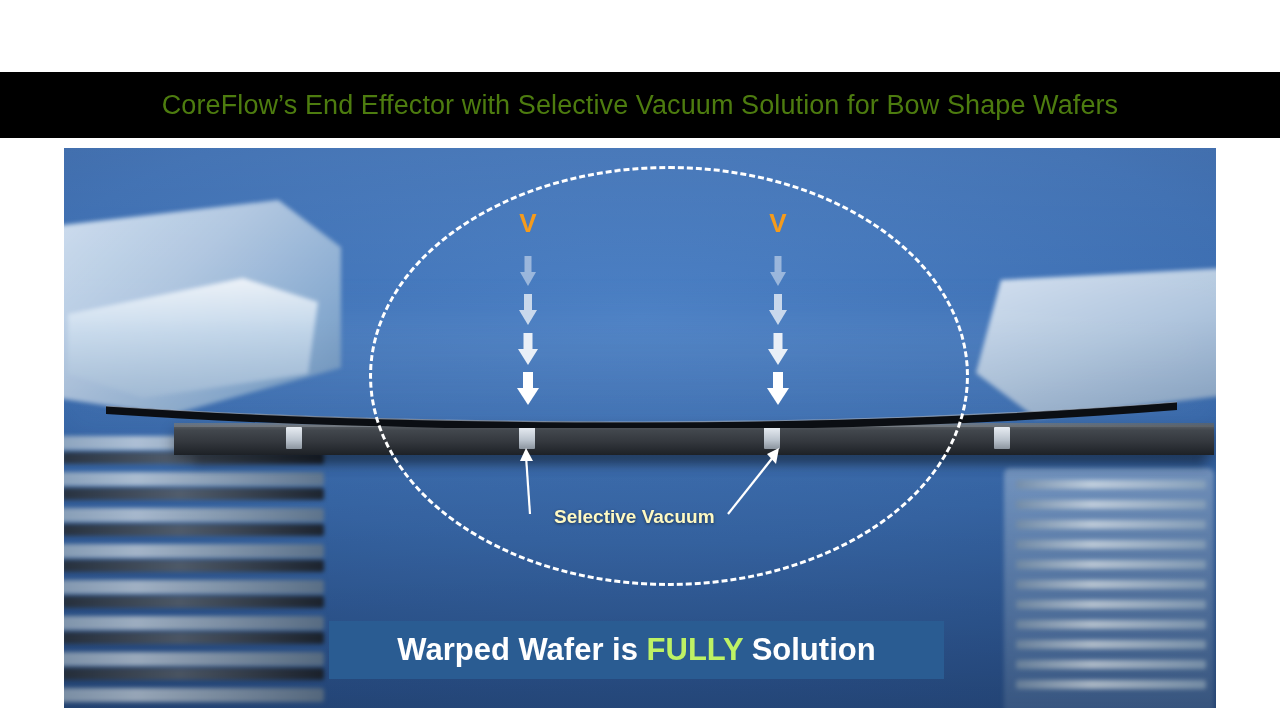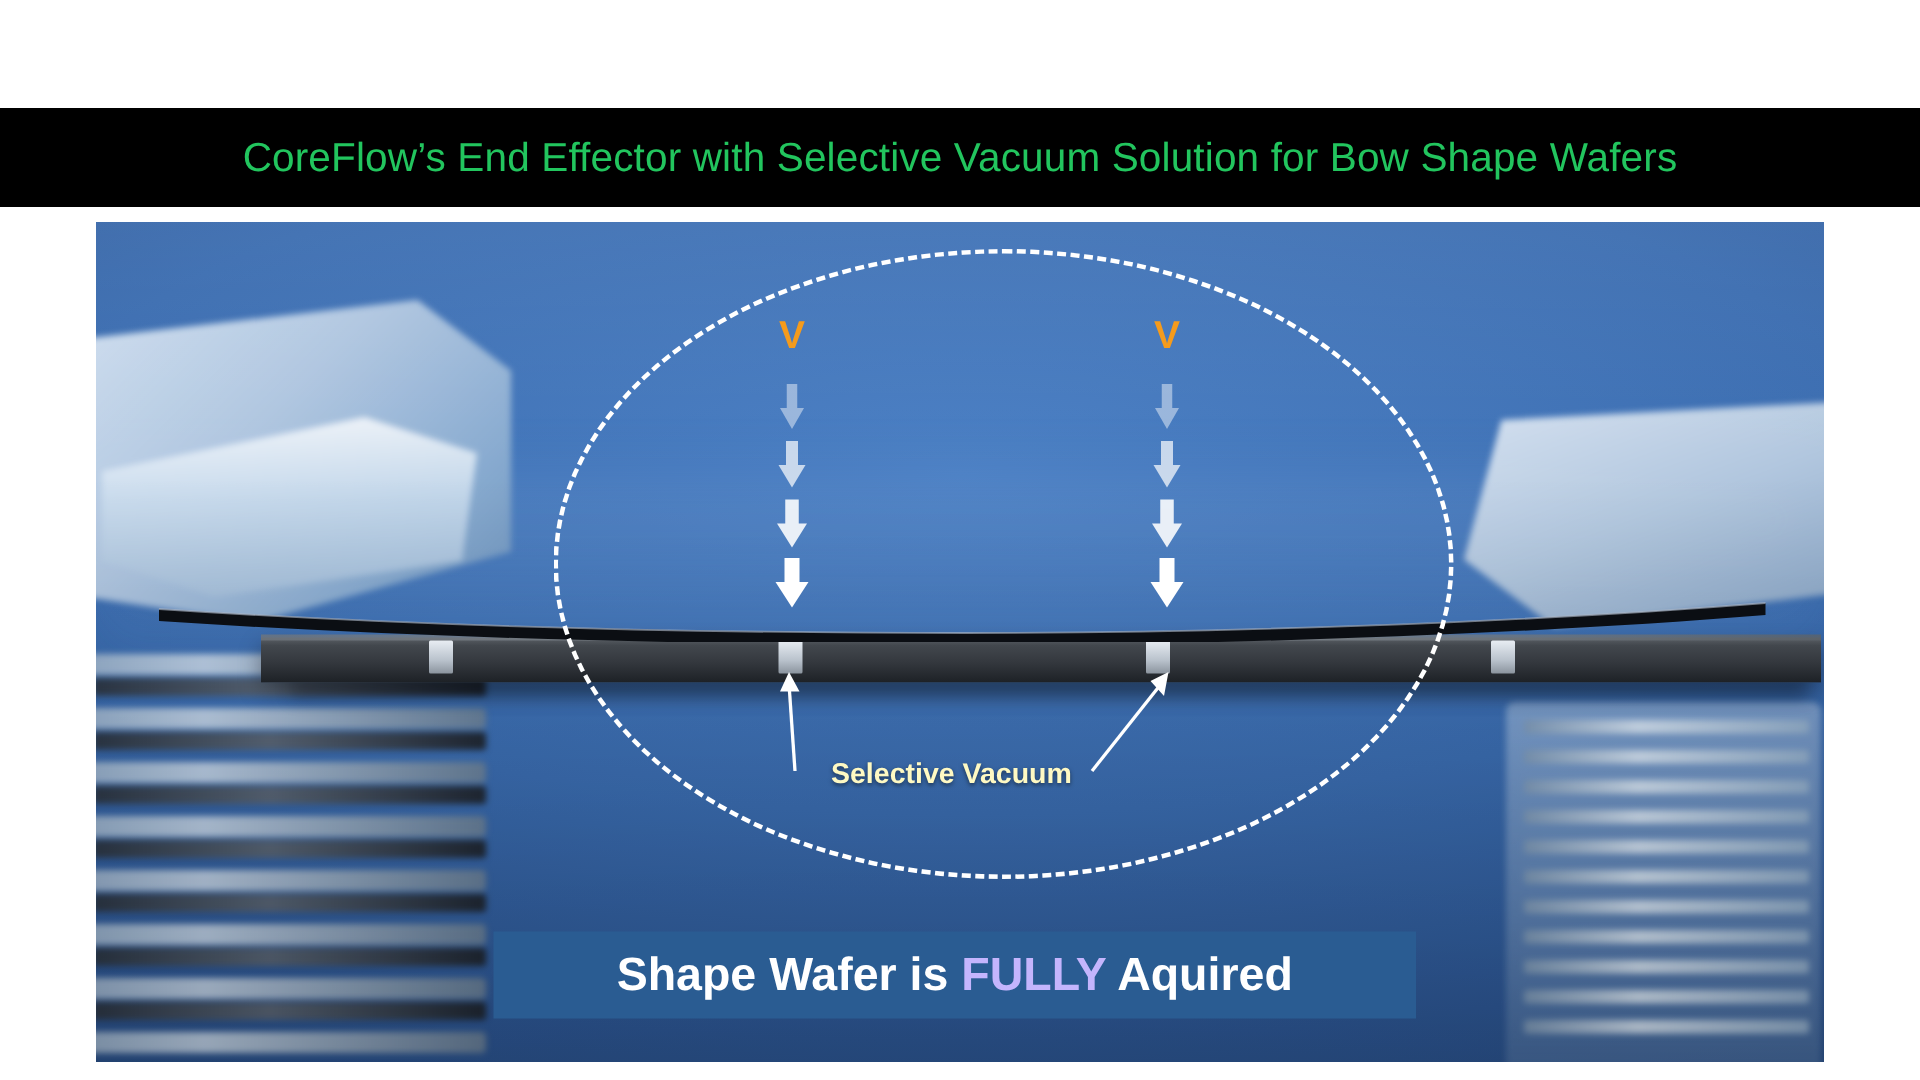--- a/index.html
+++ b/index.html
@@ -27,21 +27,21 @@
     left: 0;
     top: 72px;
     width: 1280px;
     height: 66px;
     background: #000000;
     display: flex;
     align-items: center;
     justify-content: center;
   }
   #title-text {
-    color: #22c55e;
+    color: #4d7c0f;
     font-size: 27px;
     font-weight: 400;
     letter-spacing: 0.1px;
     white-space: nowrap;
   }
 
   
   #figure {
     position: absolute;
     left: 64px;
@@ -255,21 +255,21 @@
     align-items: center;
     justify-content: center;
   }
   #caption-text {
     font-size: 31px;
     font-weight: 700;
     color: #ffffff;
     white-space: nowrap;
   }
   #caption-text .hl {
-    color: #c4b5fd;
+    color: #bef264;
   }
 </style>
 </head>
 <body>
 
 <div id="page">
 
   <div id="title-bar">
     <div id="title-text">CoreFlow’s End Effector with Selective Vacuum Solution for Bow Shape Wafers</div>
   </div>
@@ -389,18 +389,18 @@
       <g fill="#ffffff">
         <polygon points="42,0 36,13 49,13"></polygon>
         <polygon points="295,0 283,6 292,16"></polygon>
       </g>
     </svg>
 
     <div class="annot-label" style="left:490px; top:358px;">Selective Vacuum</div>
 
     <div id="caption-banner">
       <div id="caption-text">
-        <span>Shape Wafer is </span><span class="hl">FULLY</span><span> Aquired</span>
+        <span>Warped Wafer is </span><span class="hl">FULLY</span><span> Solution</span>
       </div>
     </div>
 
   </div>
 </div>
 
 </body></html>

